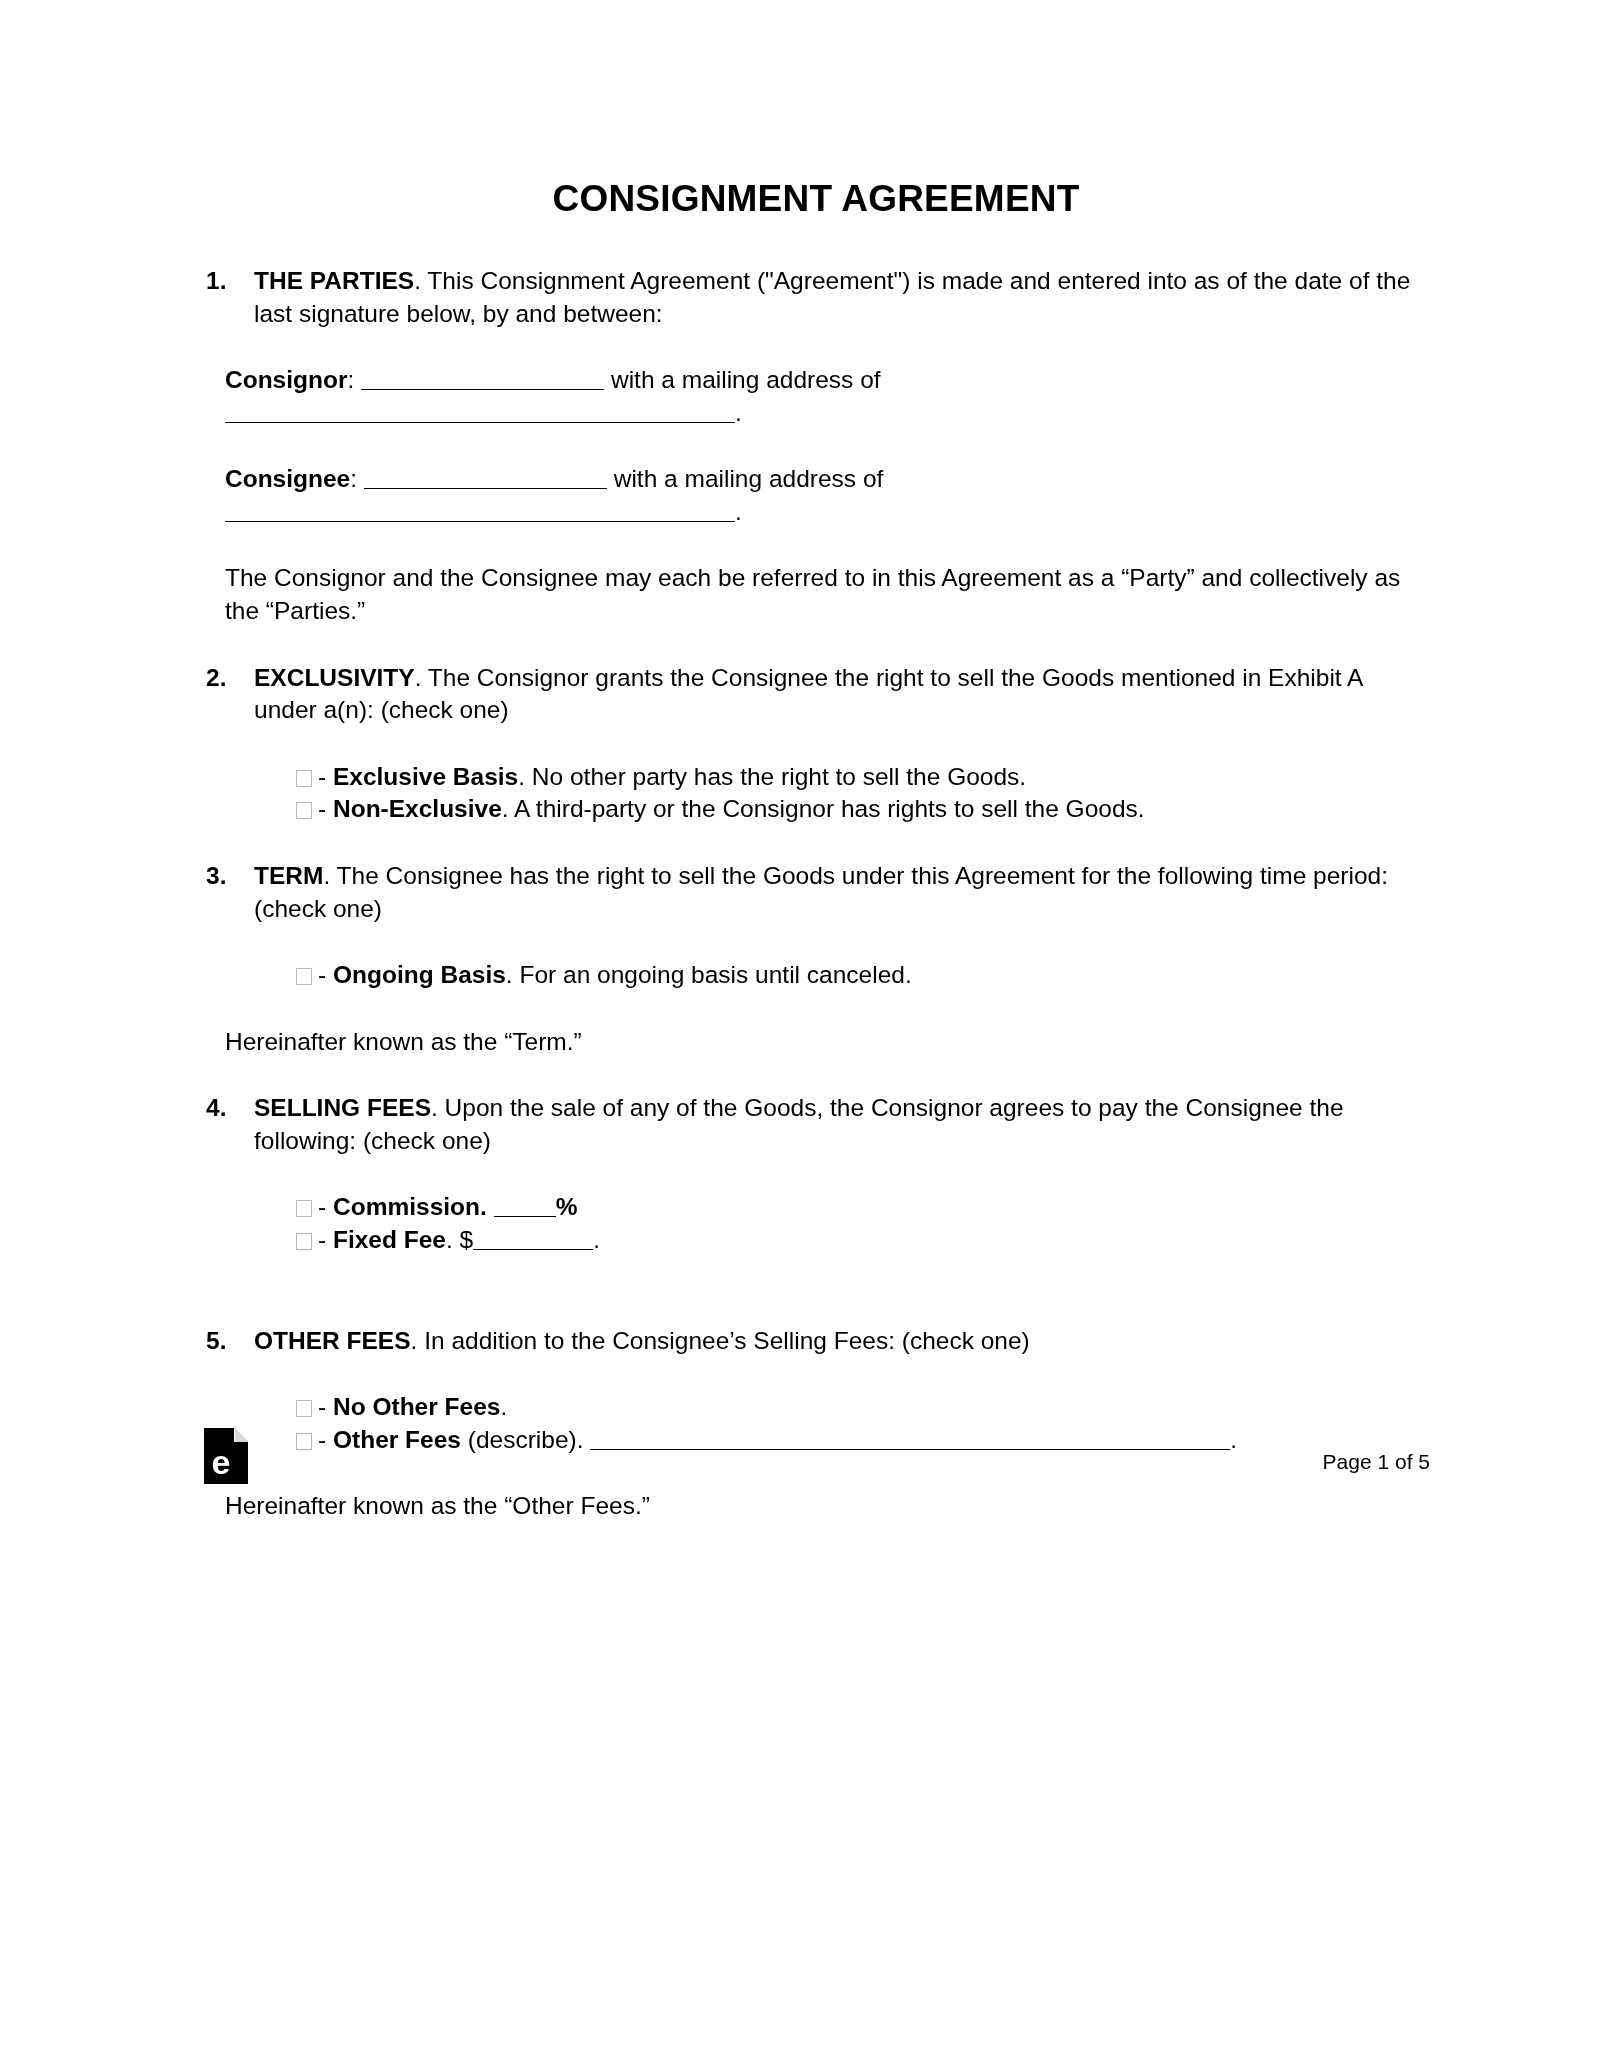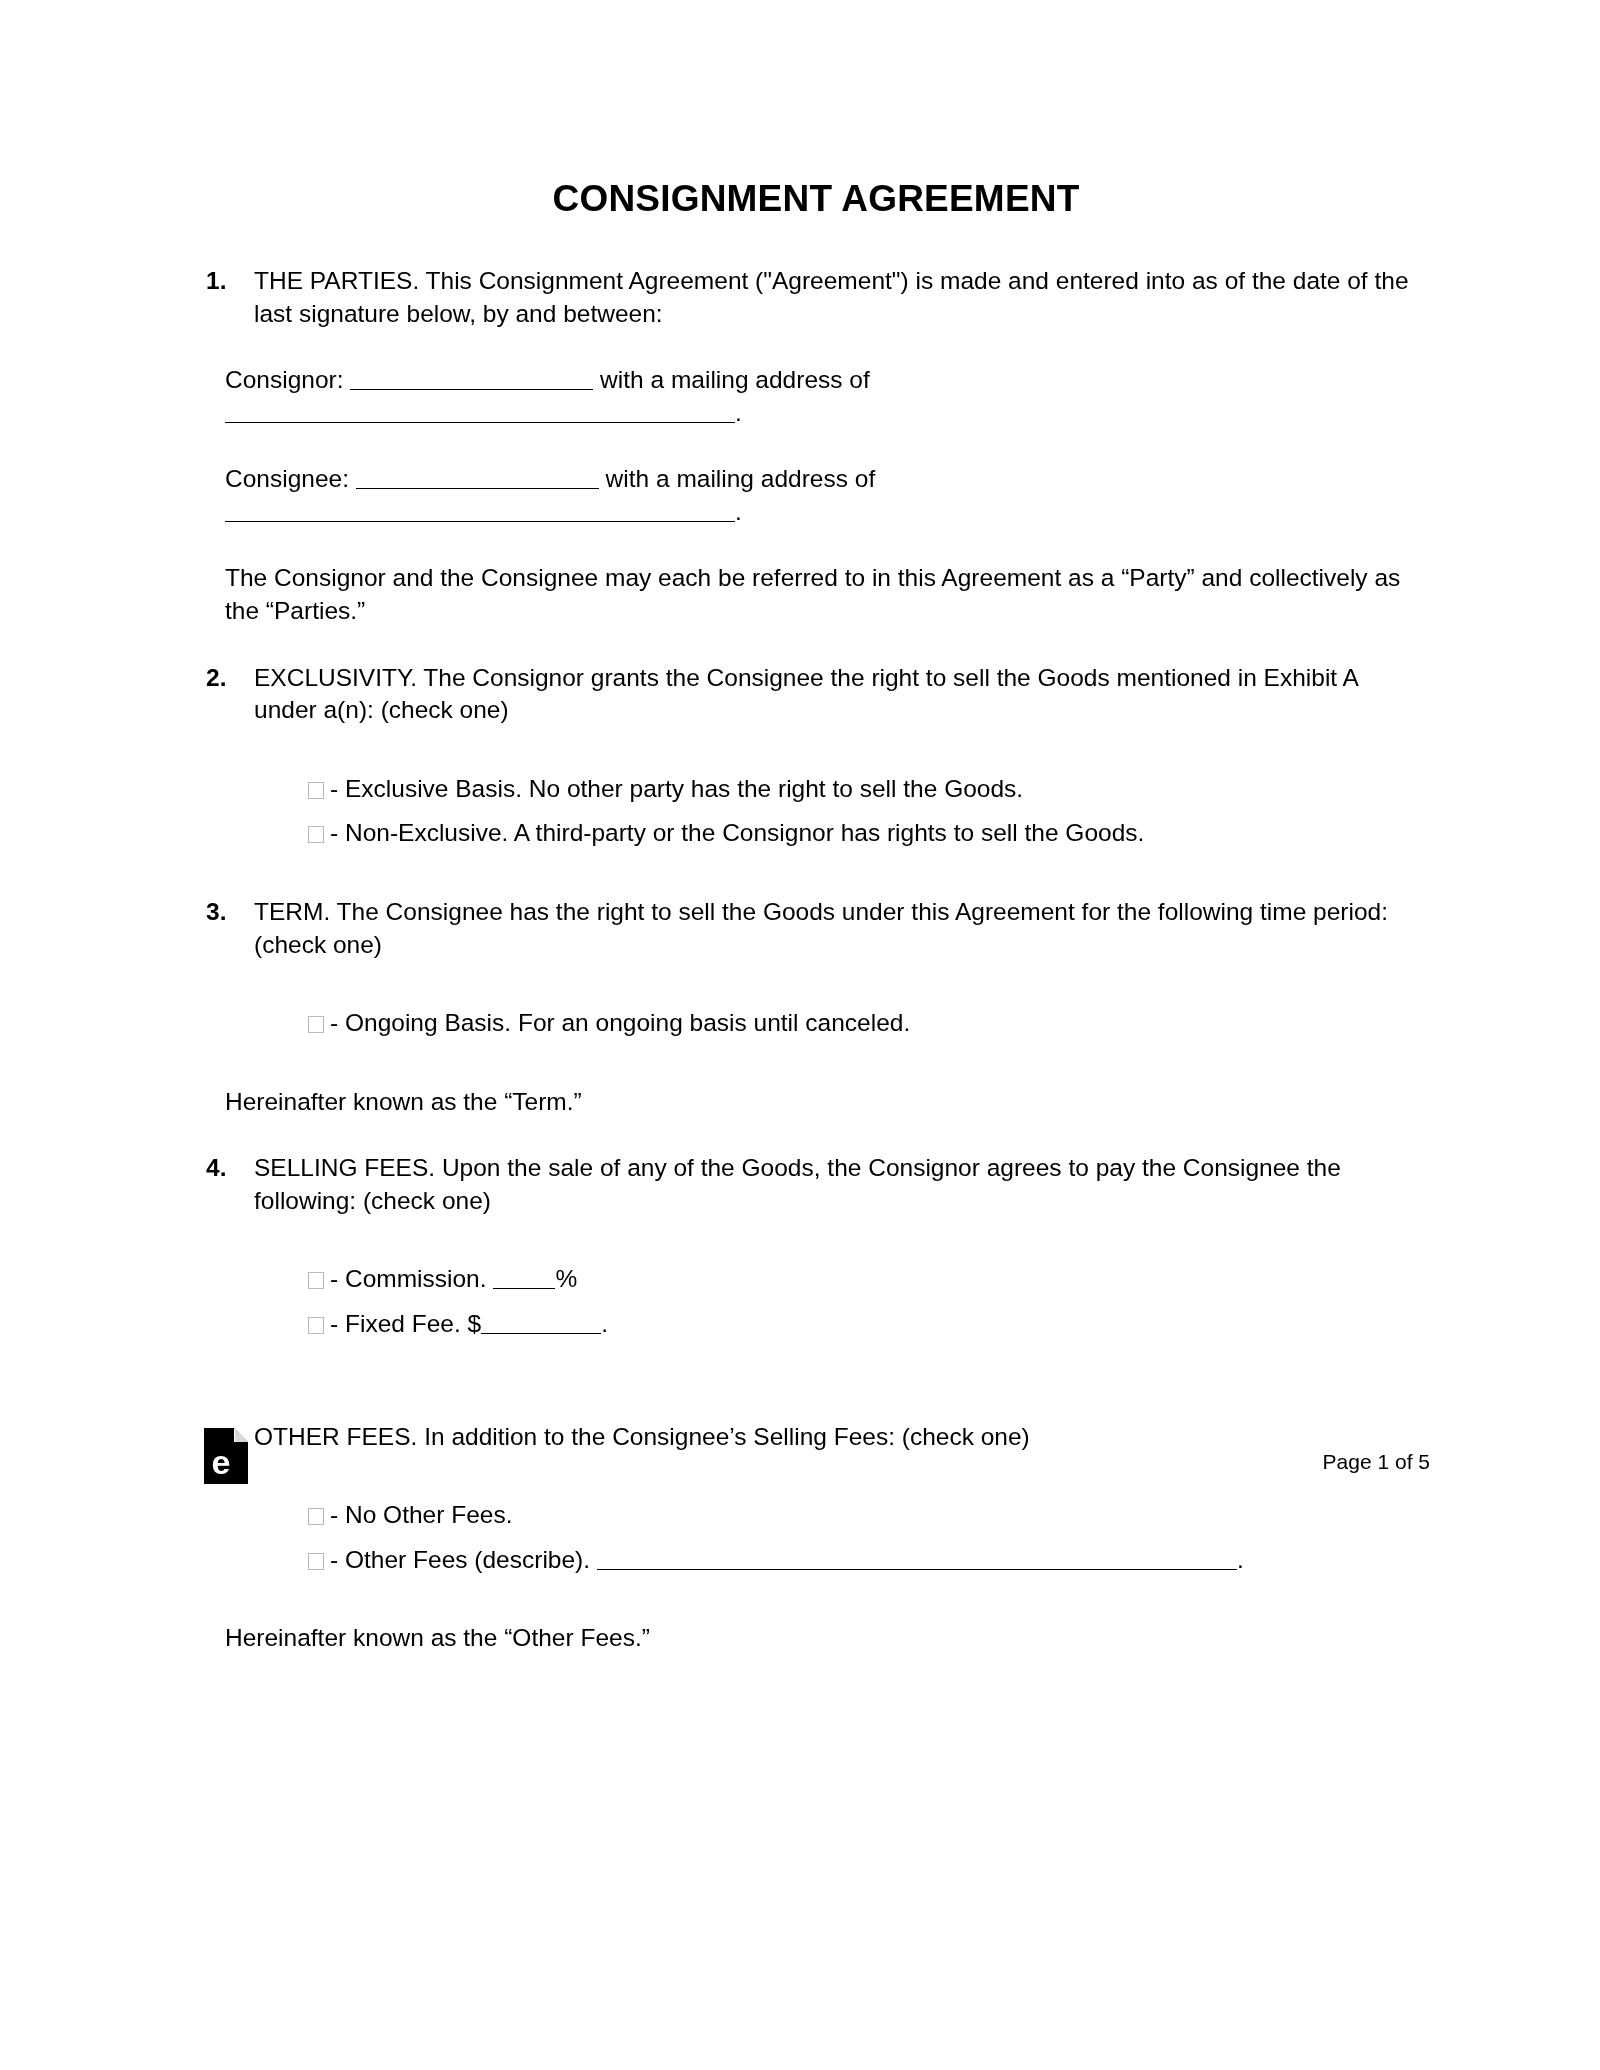--- a/index.html
+++ b/index.html
@@ -48,21 +48,21 @@
     width: 52px;
     flex: 0 0 52px;
     font-weight: bold;
     text-align: left;
     padding-left: 4px;
   }
   .clause-body {
     flex: 1 1 auto;
     text-align: left;
   }
-  .b { font-weight: normal; }
+  .b { font-weight: bold; }
   .indent {
     margin-left: 23px;
   }
   .indent2 {
     margin-left: 94px;
   }
   .spacer-md { height: 34px; }
   .blank-line {
     display: inline-block;
     border-bottom: 1.6px solid #000;
@@ -79,21 +79,21 @@
   .cb {
     display: inline-block;
     width: 16px;
     height: 17px;
     border: 1.6px solid #b8b8b8;
     background: #ffffff;
     vertical-align: -2px;
     margin-right: 6px;
   }
   .check-row {
-    margin: 12px;
+    margin: 0;
     white-space: nowrap;
   }
   .footer {
     position: absolute;
     left: 186px;
     right: 186px;
     bottom: 48px;
     height: 70px;
   }
   .logo {

